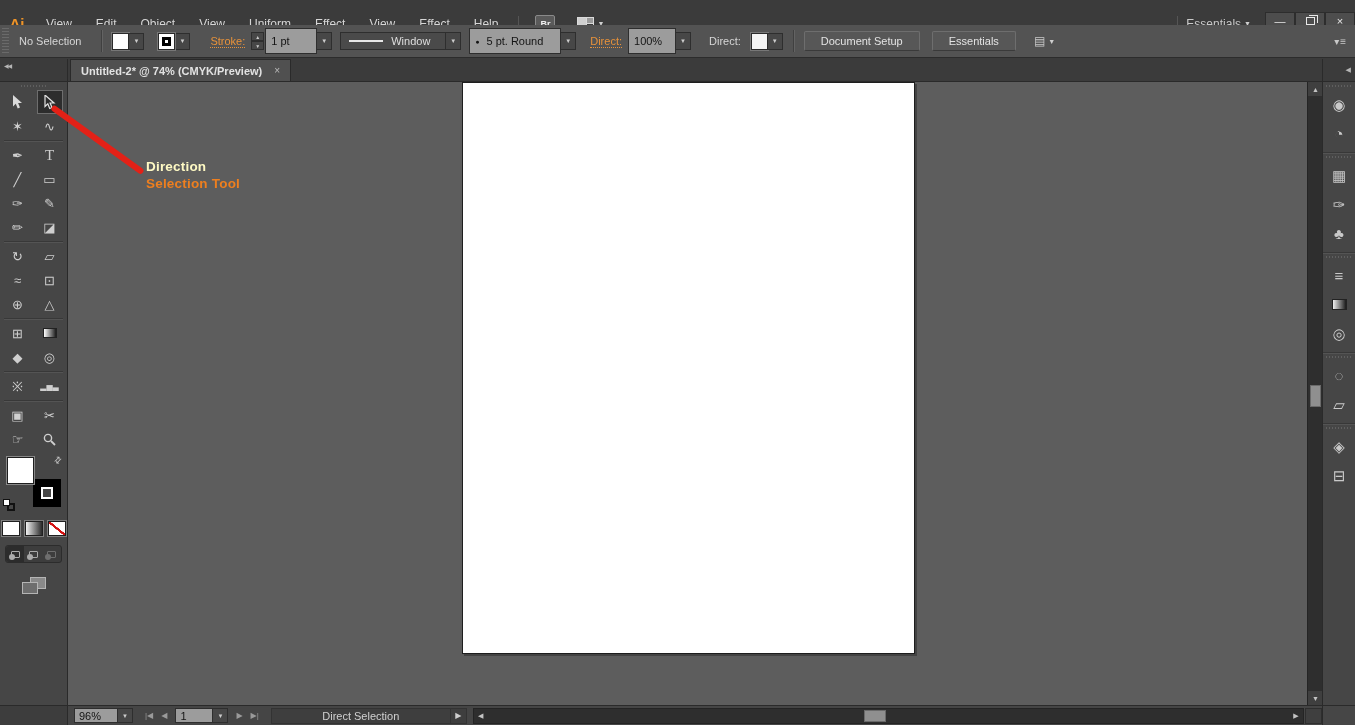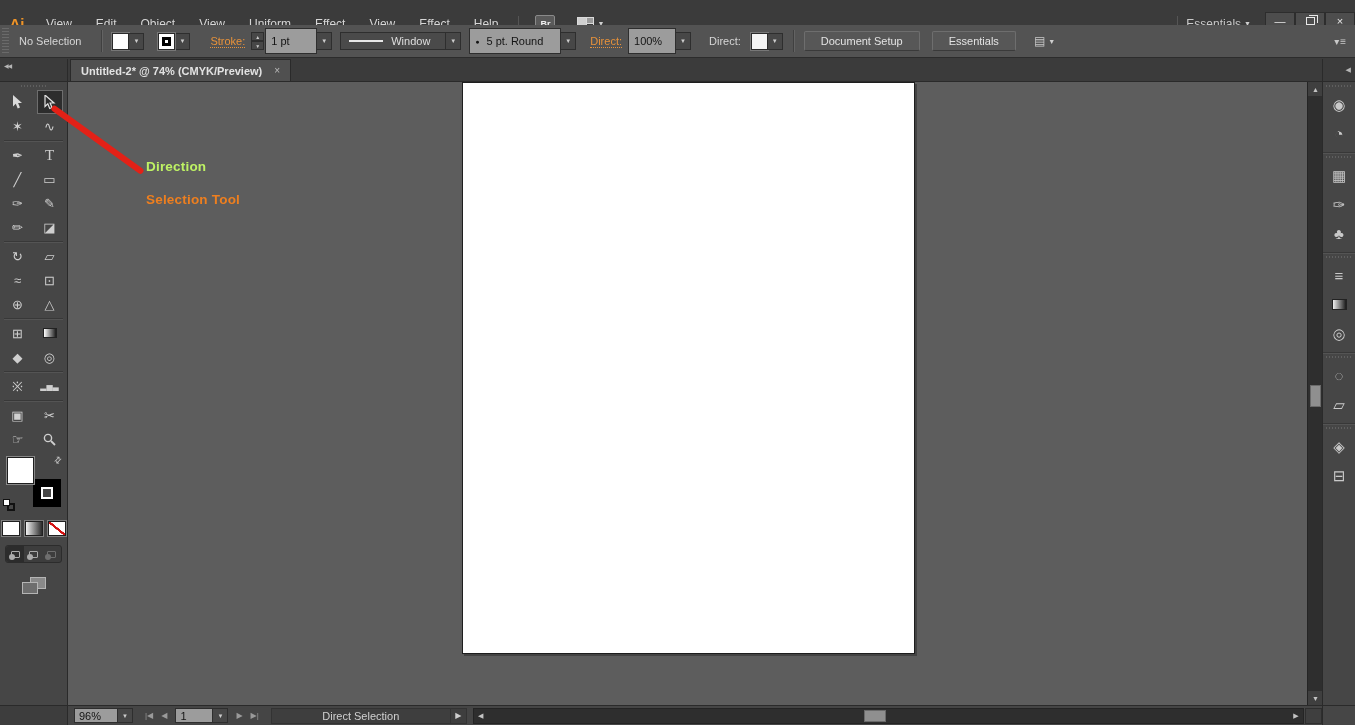--- a/index.html
+++ b/index.html
@@ -86,21 +86,21 @@
   .screen-mode .r2 { position:absolute; right:0; top:0; width:16px; height:12px; border:1px solid #b5b5b5; background:#8a8a8a; }
 
   
   .canvas-area { position:absolute; left:68px; top:82px; width:1239px; height:623px; background:#5d5d5d; overflow:hidden; }
   .artboard { position:absolute; left:394px; top:0; width:453px; height:572px; background:#fff; border:1px solid #1e1e1e; box-shadow:2px 2px 0 rgba(20,20,20,.35); }
 
   
   .annotation { position:absolute; left:0; top:0; width:100%; height:100%; pointer-events:none; z-index:40; }
   .ann-line { position:absolute; left:52px; top:104px; width:112px; height:6px; border-radius:3px; transform-origin:0 50%; transform:rotate(35.8deg); }
   .ann-text { position:absolute; left:146px; font-weight:bold; font-size:13.5px; letter-spacing:.2px; }
-  .ann-l1 { top:159px; } .ann-l2 { top:192px; }
+  .ann-l1 { top:159px; } .ann-l2 { top:176px; }
 
   
   .v-scroll { position:absolute; left:1307px; top:82px; width:15px; height:623px; background:#2e2e2e; border-left:1px solid #242424; }
   .v-scroll .arrow { position:absolute; left:0; width:15px; height:14px; background:#3f3f3f; color:#c3c3c3; font-size:7px; display:flex; align-items:center; justify-content:center; }
   .v-up { top:0; } .v-down { bottom:0; }
   .v-thumb { position:absolute; left:2px; top:303px; width:11px; height:22px; background:#8f8f8f; border:1px solid #6a6a6a; }
 
   
   .dock { position:absolute; right:0; top:59px; width:33px; height:646px; background:#464646; border-left:1px solid #2a2a2a; }
   .dock-header { height:23px; background:#3b3b3b; border-bottom:1px solid #2a2a2a; display:flex; align-items:center; justify-content:flex-end; padding-right:4px; }
@@ -480,17 +480,17 @@
       <div class="h-arrow h-left">◀</div>
       <div class="h-thumb"></div>
       <div class="h-arrow h-right">▶</div>
     </div>
     <div class="sb-corner"></div>
     <div class="sb-right-pad"></div>
   </div>
 
   <div class="annotation">
     <div class="ann-line" style="background: rgb(227, 33, 23);"></div>
-    <div class="ann-text ann-l1" style="color: #bef264;">Direction</div>
+    <div class="ann-text ann-l1" style="color: #fef9c3;">Direction</div>
     <div class="ann-text ann-l2" style="color: rgb(238, 127, 31);">Selection Tool</div>
   </div>
 
 </div>
 
 </body></html>

